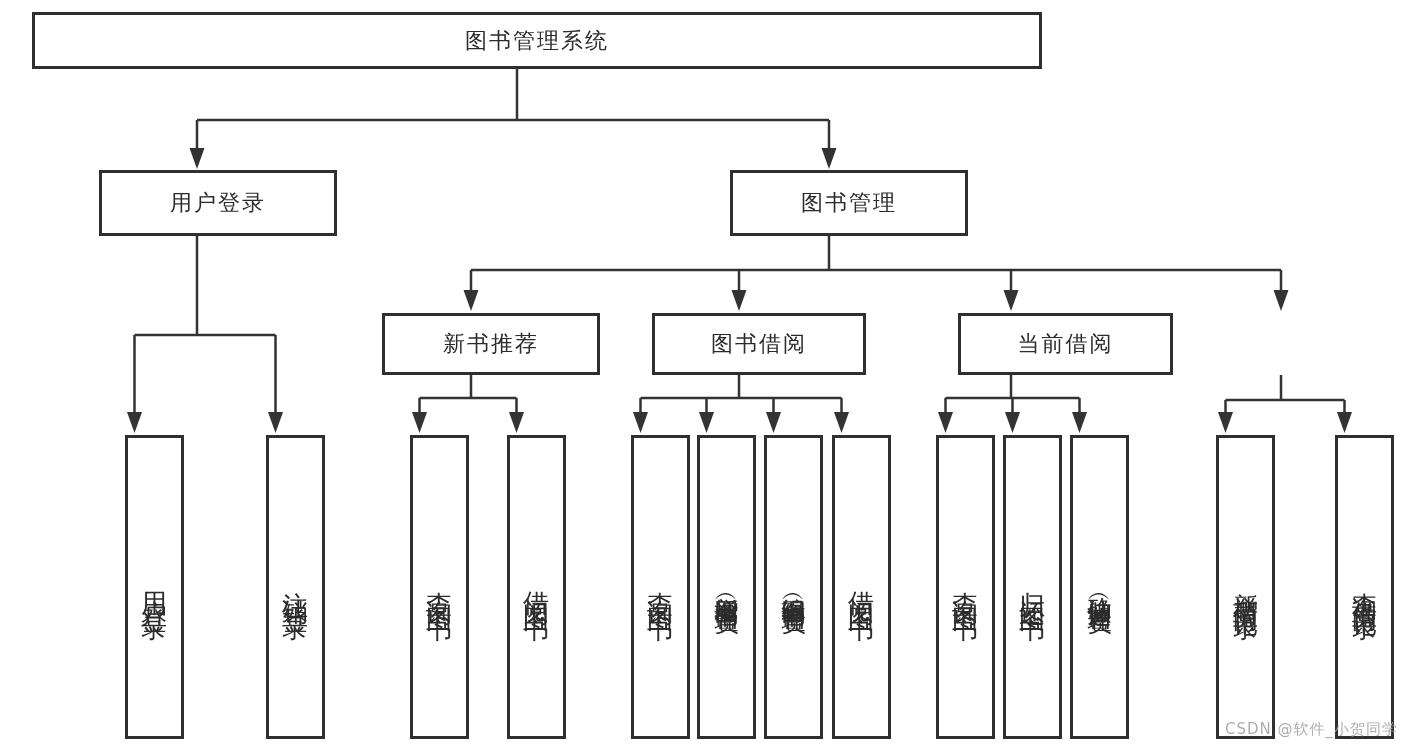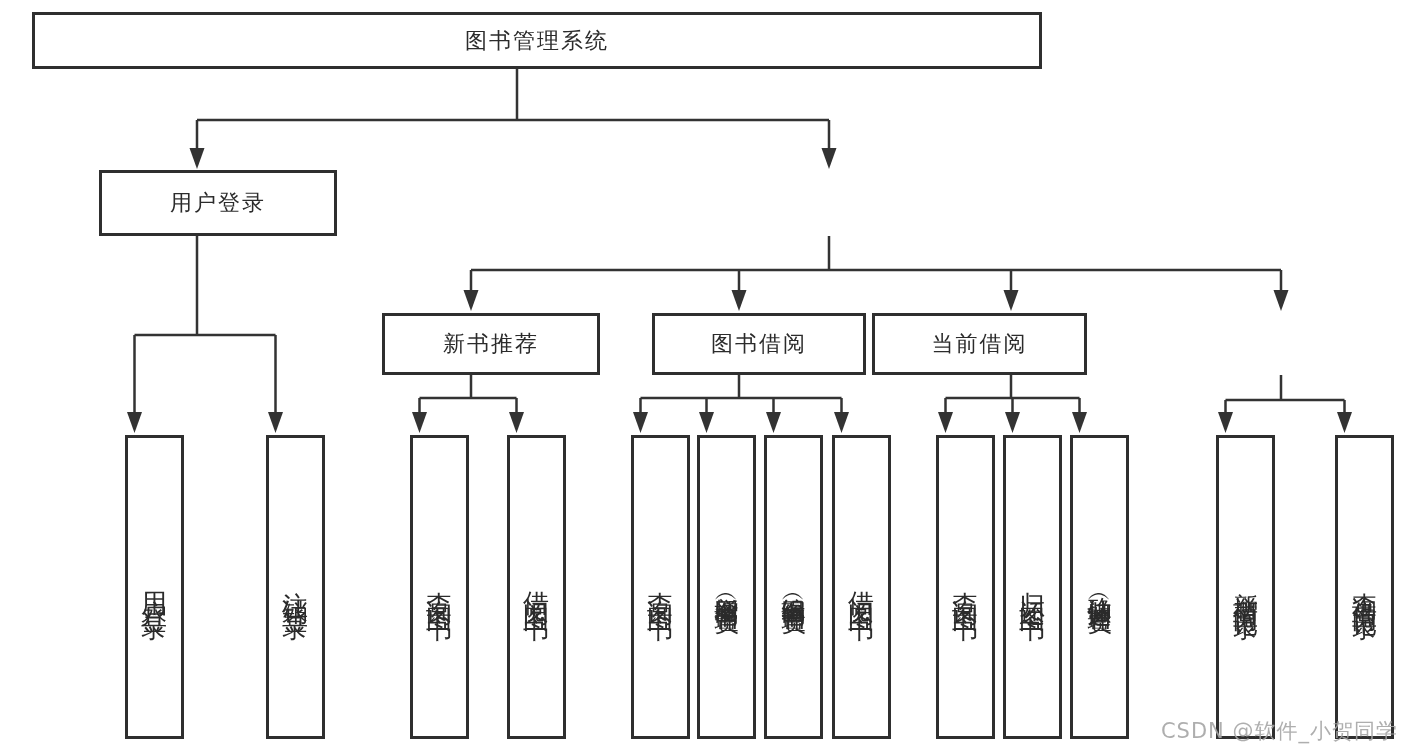--- a/index.html
+++ b/index.html
@@ -62,22 +62,22 @@
     font-size: 26px;
     letter-spacing: 8px;
     color: var(--text);
     line-height: 1;
   }
   .leaf.medium span { font-size: 25px; letter-spacing: 5px; }
   .leaf.tight  span { font-size: 24px; letter-spacing: 2px; }
   .watermark {
     position: absolute;
     right: 7px;
-    bottom: 2px;
-    font-size: 21px;
+    bottom: 8px;
+    font-size: 15px;
     color: var(--wm);
     opacity: 0.9;
     z-index: 3;
     white-space: nowrap;
     letter-spacing: 1px;
   }
 </style>
 </head>
 <body>
 
@@ -122,28 +122,31 @@
     <polygon class="head" points="1337,412 1352,412 1344.5,433"></polygon>
   </svg>
 
   <div class="node hbox root-box">
     <span>图书管理系统</span>
   </div>
 
   <div class="node hbox" style="left:79px; top:170px; width:238px; height:66px;">
     <span>用户登录</span>
   </div>
+  <div class="node hbox" style="left:710px; top:170px; width:238px; height:66px;">
+    <span>图书管理</span>
+  </div>
 
   <div class="node hbox" style="left:362px; top:313px; width:218px; height:62px;">
     <span>新书推荐</span>
   </div>
   <div class="node hbox" style="left:632px; top:313px; width:214px; height:62px;">
     <span>图书借阅</span>
   </div>
-  <div class="node hbox" style="left:852px; top:313px; width:215px; height:62px;">
+  <div class="node hbox" style="left:938px; top:313px; width:215px; height:62px;">
     <span>当前借阅</span>
   </div>
 
   <div class="node leaf" style="left:105px;">
     <span>用户登录</span>
   </div>
   <div class="node leaf" style="left:246px;">
     <span>注销登录</span>
   </div>
   <div class="node leaf" style="left:390px;">

